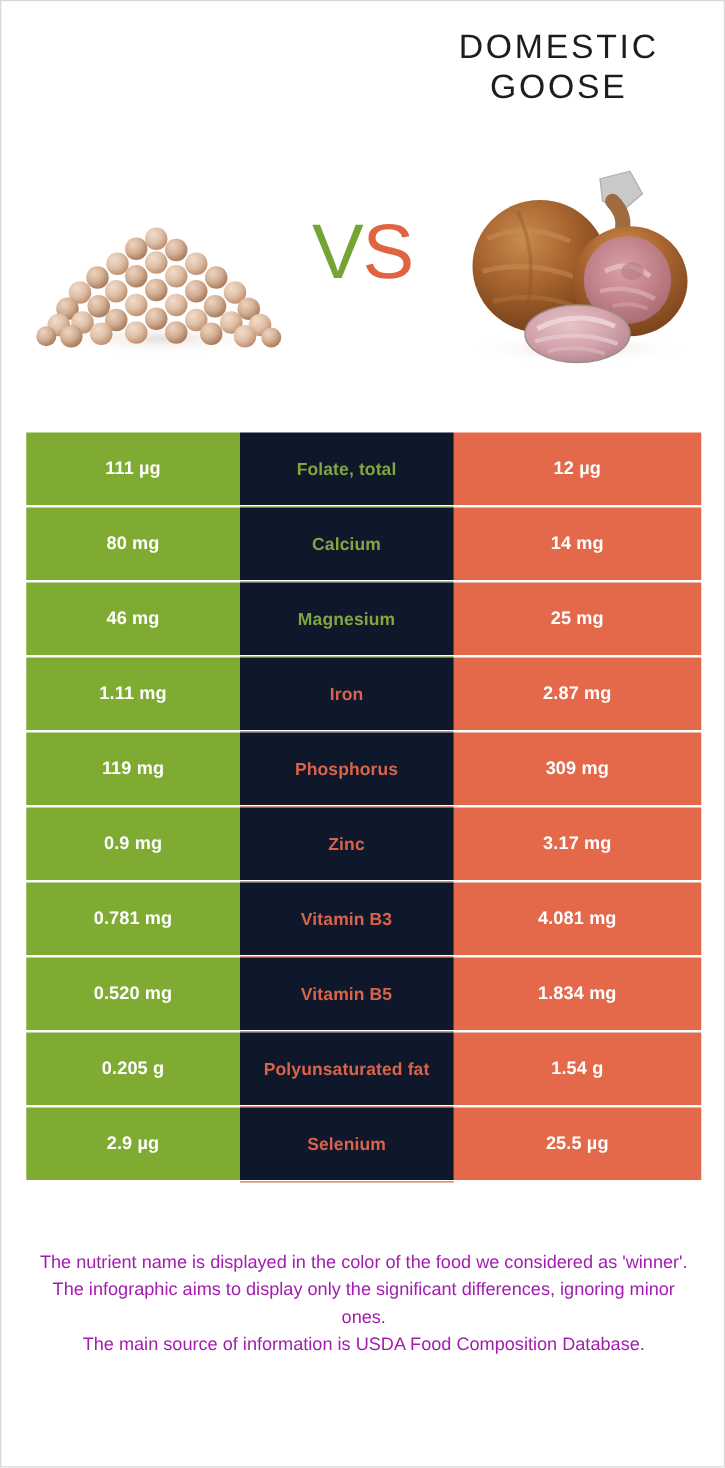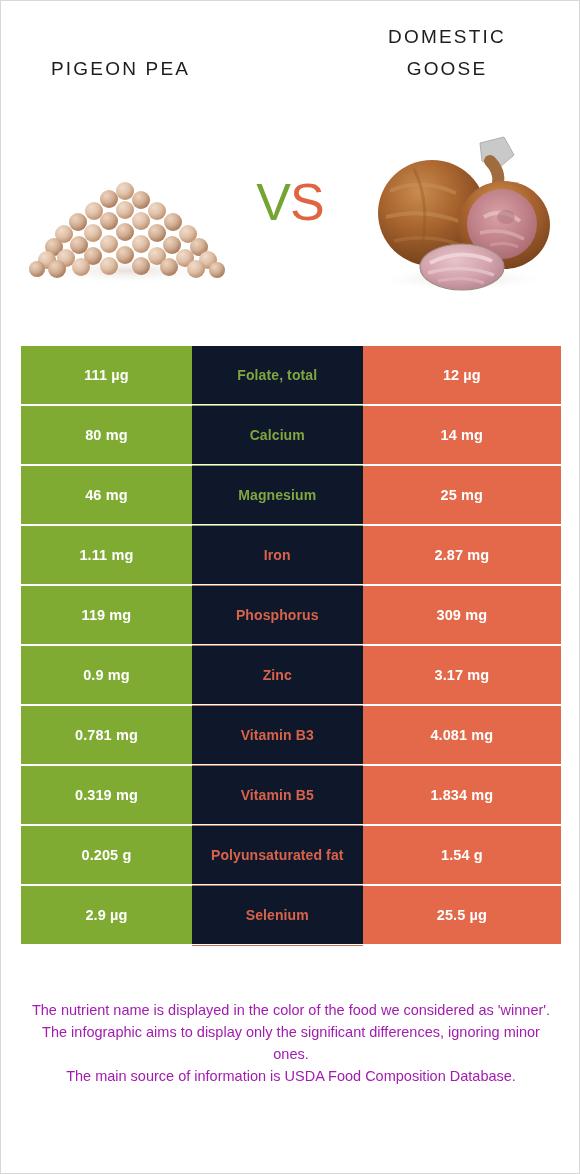--- a/index.html
+++ b/index.html
@@ -13,21 +13,21 @@
     position:relative;
   }
 
   
   .titles {
     position:relative;
     height:120px;
   }
   .food-title {
     position:absolute;
-    font-size:19px;
+    font-size:27px;
     font-weight:300;
     letter-spacing:2.2px;
     color:#1d1d1d;
     text-transform:uppercase;
     line-height:32px;
     font-family:"Liberation Sans", sans-serif;
     -webkit-font-smoothing:antialiased;
   }
   .title-left  { left:50px;  top:52px;  width:200px; text-align:left; }
   .title-right { right:32px; top:20px;  width:200px; text-align:center; }
@@ -44,21 +44,21 @@
     height:200px;
   }
   .hero-left  { left:20px; }
   .hero-right { right:10px; }
 
   .vs {
     position:absolute;
     left:50%;
     transform:translateX(-50%);
     top:38px;
-    font-size:52px;
+    font-size:62px;
     font-weight:400;
     letter-spacing:-1px;
     line-height:86px;
     font-family:"Liberation Sans", sans-serif;
     white-space:nowrap;
   }
   .vs .v { color:#74A432; }
   .vs .s { color:#E0643F; }
 
   
@@ -123,21 +123,20 @@
     line-height:22px;
     color:#a21caf;
     font-family:"Liberation Sans", sans-serif;
   }
   .footer p { margin:0; }
 </style>
 </head>
 <body>
 
 <div class="titles">
-  <div class="food-title title-left">PIGEON PEA</div>
   <div class="food-title title-right">DOMESTIC GOOSE</div>
 </div>
 
 <div class="hero">
 
   <div class="hero-left">
     <svg viewBox="0 0 215 200" width="215" height="200" aria-hidden="true">
       <defs>
         <radialGradient id="pea" cx="35%" cy="30%" r="72%">
           <stop offset="0%" stop-color="#F2DCCB"></stop>
@@ -286,21 +285,21 @@
       <div class="cell cell-left">0.9 mg</div>
       <div class="cell cell-mid win-orange">Zinc</div>
       <div class="cell cell-right">3.17 mg</div>
     </div>
     <div class="row">
       <div class="cell cell-left">0.781 mg</div>
       <div class="cell cell-mid win-orange">Vitamin B3</div>
       <div class="cell cell-right">4.081 mg</div>
     </div>
     <div class="row">
-      <div class="cell cell-left">0.319 mg</div>
+      <div class="cell cell-left">0.520 mg</div>
       <div class="cell cell-mid win-orange">Vitamin B5</div>
       <div class="cell cell-right">1.834 mg</div>
     </div>
     <div class="row">
       <div class="cell cell-left">0.205 g</div>
       <div class="cell cell-mid win-orange">Polyunsaturated fat</div>
       <div class="cell cell-right">1.54 g</div>
     </div>
     <div class="row">
       <div class="cell cell-left">2.9 µg</div>

